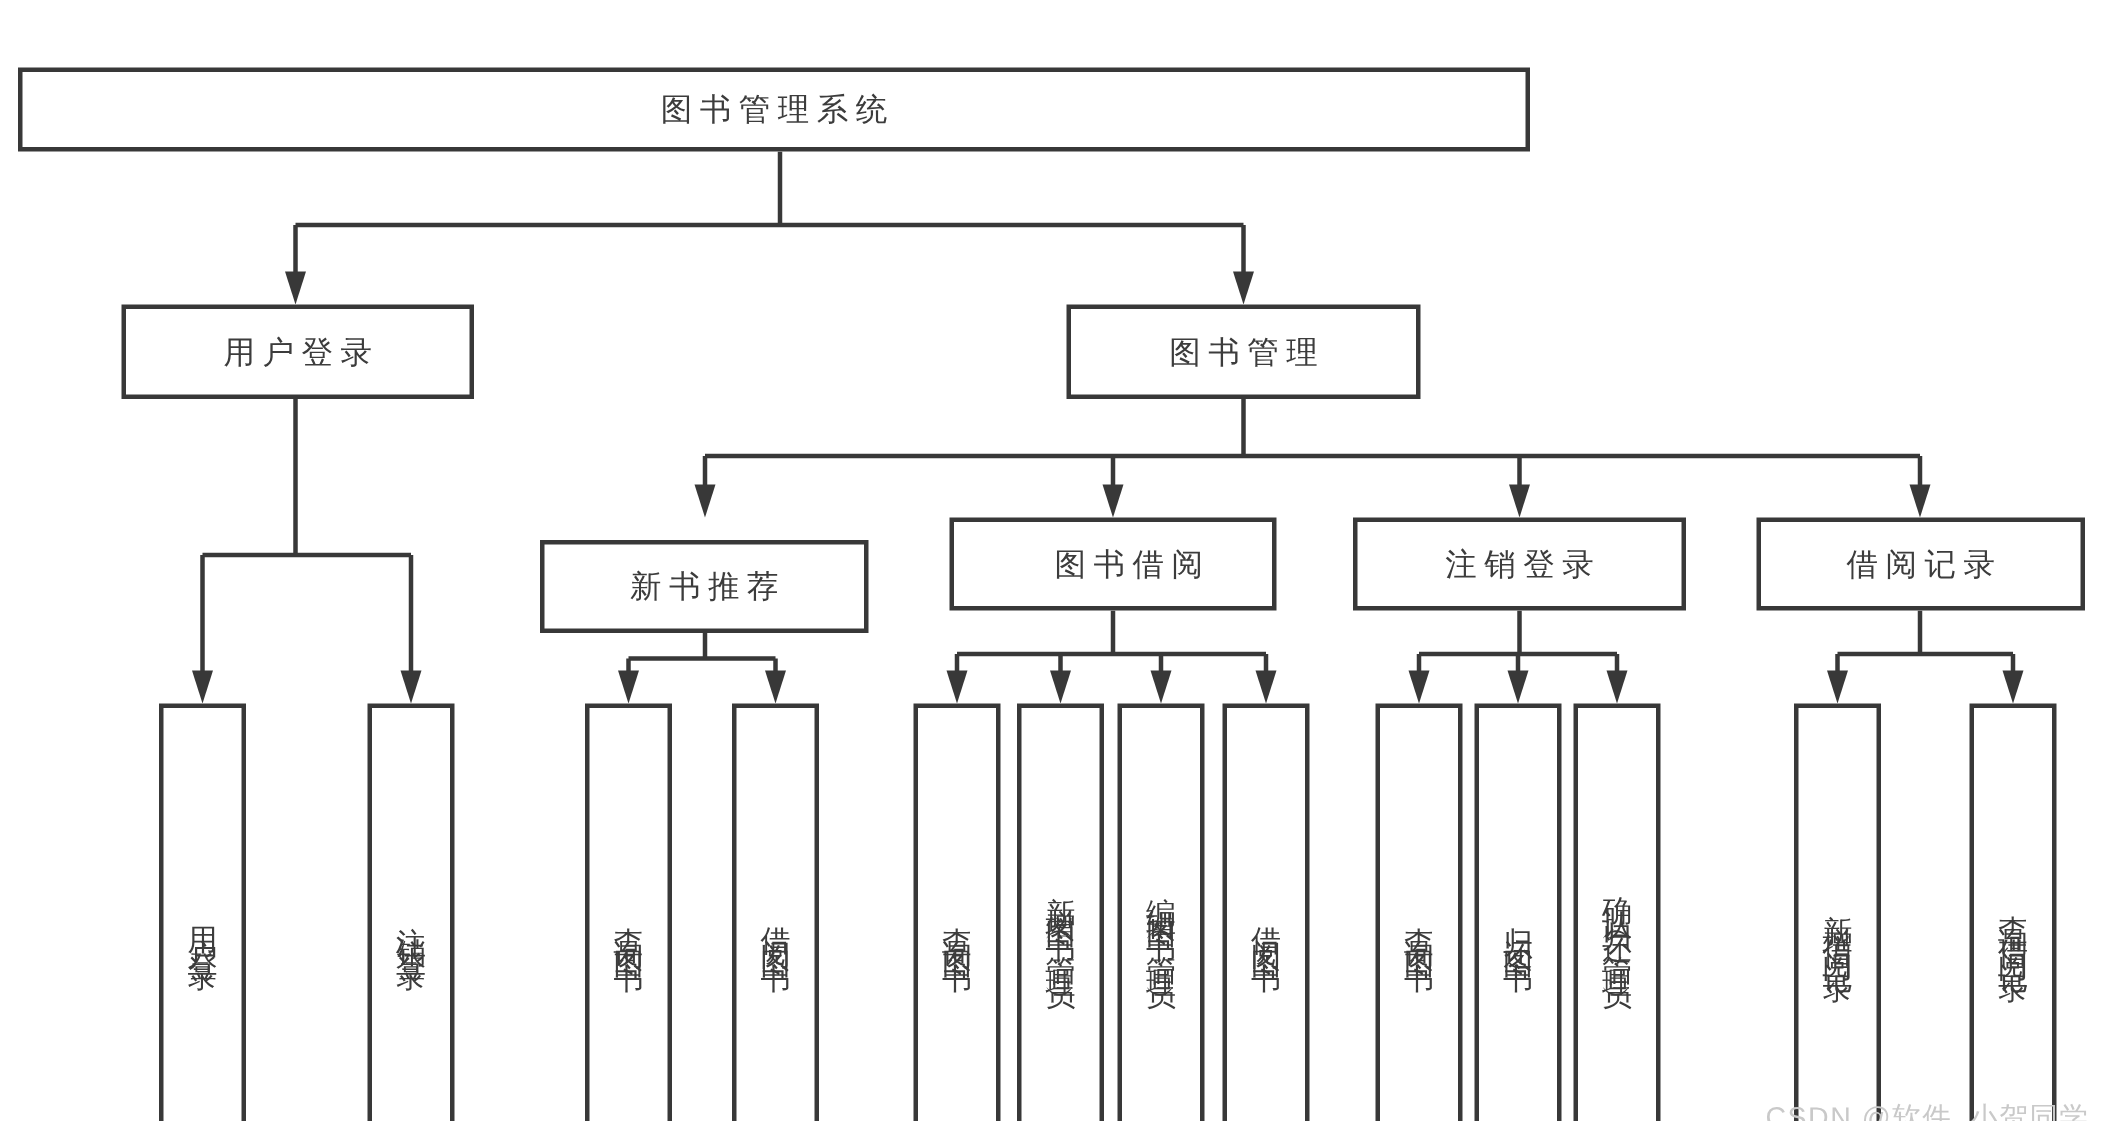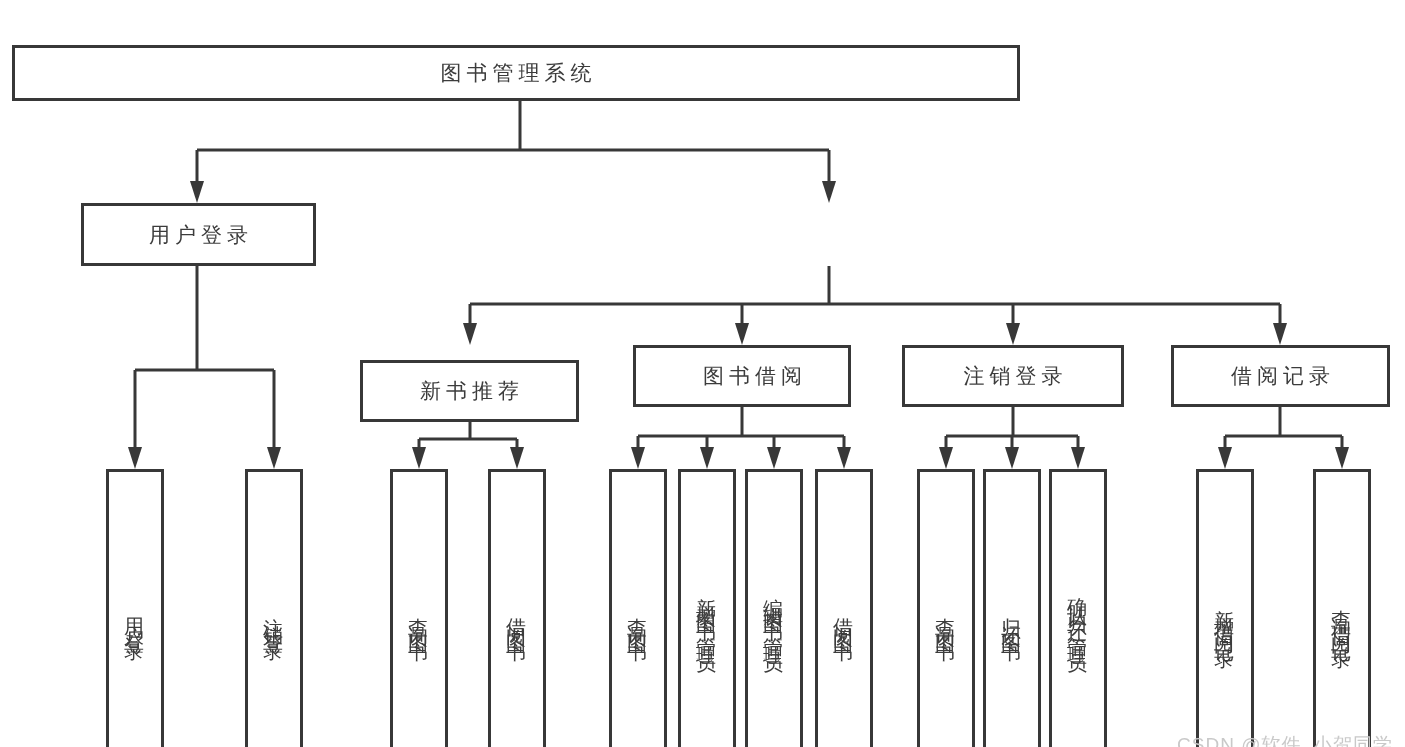--- a/index.html
+++ b/index.html
@@ -110,20 +110,23 @@
     </g>
   </svg>
 
   <div class="node hbox" style="left:12px; top:13px; width:1008px; height:56px;">
     <span class="label">图书管理系统</span>
   </div>
 
   <div class="node hbox" style="left:81px; top:171px; width:235px; height:63px;">
     <span class="label">用户登录</span>
   </div>
+  <div class="node hbox" style="left:711px; top:171px; width:236px; height:63px;">
+    <span class="label">图书管理</span>
+  </div>
 
   <div class="node hbox" style="left:360px; top:328px; width:219px; height:62px;">
     <span class="label">新书推荐</span>
   </div>
   <div class="node hbox" style="left:633px; top:313px; width:218px; height:62px;padding-left:21px;">
     <span class="label">图书借阅</span>
   </div>
   <div class="node hbox" style="left:902px; top:313px; width:222px; height:62px;">
     <span class="label">注销登录</span>
   </div>

